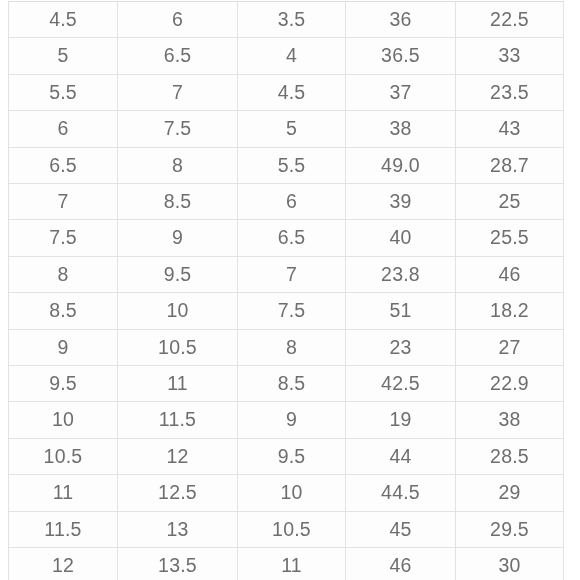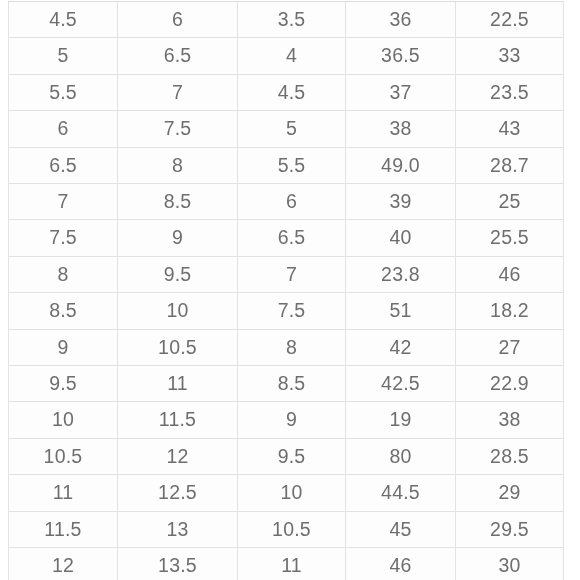--- a/index.html
+++ b/index.html
@@ -136,42 +136,42 @@
           <td>8.5</td>
           <td>10</td>
           <td>7.5</td>
           <td>51</td>
           <td>18.2</td>
         </tr>
         <tr>
           <td>9</td>
           <td>10.5</td>
           <td>8</td>
-          <td>42</td>
+          <td>23</td>
           <td>27</td>
         </tr>
         <tr>
           <td>9.5</td>
           <td>11</td>
           <td>8.5</td>
           <td>42.5</td>
           <td>22.9</td>
         </tr>
         <tr>
           <td>10</td>
           <td>11.5</td>
           <td>9</td>
           <td>19</td>
           <td>38</td>
         </tr>
         <tr>
           <td>10.5</td>
           <td>12</td>
           <td>9.5</td>
-          <td>80</td>
+          <td>44</td>
           <td>28.5</td>
         </tr>
         <tr>
           <td>11</td>
           <td>12.5</td>
           <td>10</td>
           <td>44.5</td>
           <td>29</td>
         </tr>
         <tr>

